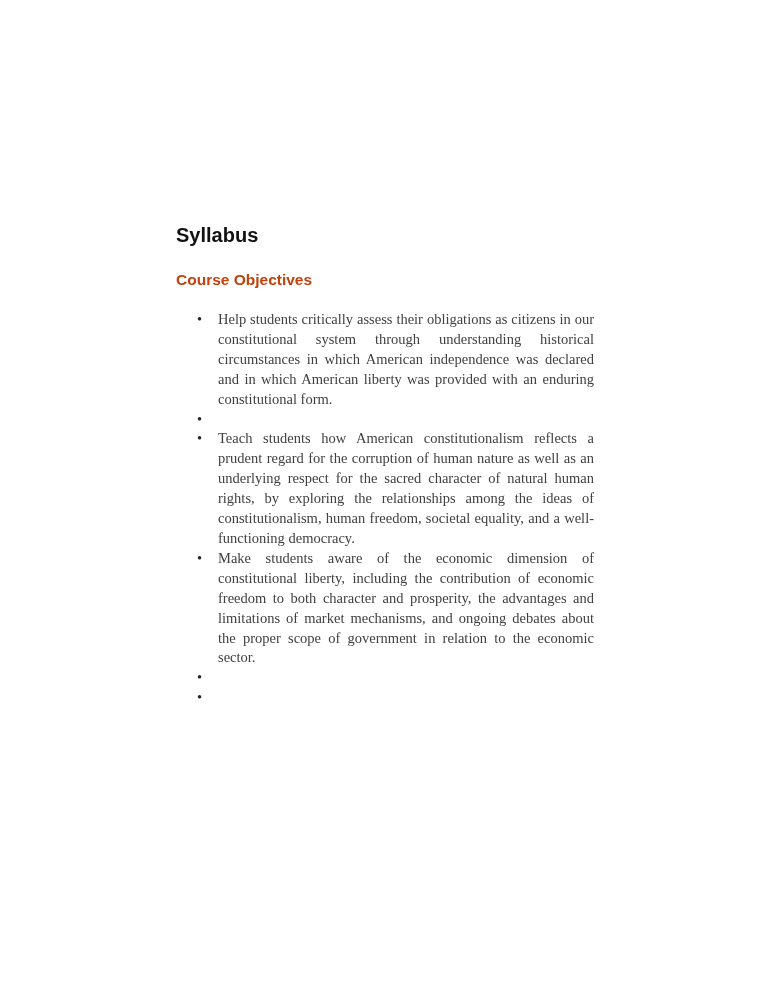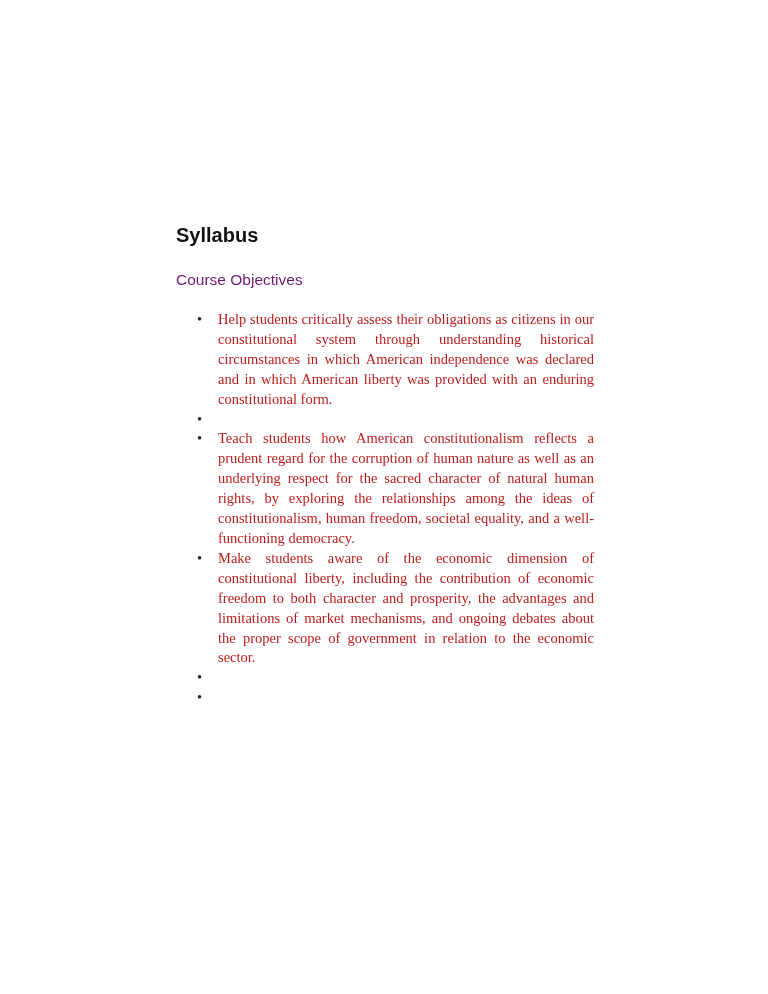--- a/index.html
+++ b/index.html
@@ -20,23 +20,23 @@
     width: 418px;
   }
   .doc-title {
     font-family: "Liberation Sans", sans-serif;
     font-weight: bold;
     font-size: 20px;
     color: #121212;
   }
   .section-heading {
     font-family: "Liberation Sans", sans-serif;
-    font-weight: normal;
+    font-weight: bold;
     font-size: 15.5px;
-    color: #701a75;
+    color: #c2410c;
     margin-top: 24px;
   }
   .intro {
     margin-top: 7px;
     font-size: 14.5px;
     line-height: 20.6px;
     text-align: justify;
     color: #242424;
   }
   ul.objectives {
@@ -53,21 +53,21 @@
     padding-left: 21px;
     font-size: 14.5px;
     line-height: 19.9px;
     color: #242424;
   }
   .objective-text {
     flex: 1;
     font-size: 14.5px;
     line-height: 19.9px;
     text-align: justify;
-    color: #b91c1c;
+    color: #404040;
   }
   .page-number {
     position: absolute;
     top: 907px;
     left: 0;
     width: 100%;
     text-align: center;
     font-size: 13px;
     color: #2a2a2a;
   }

